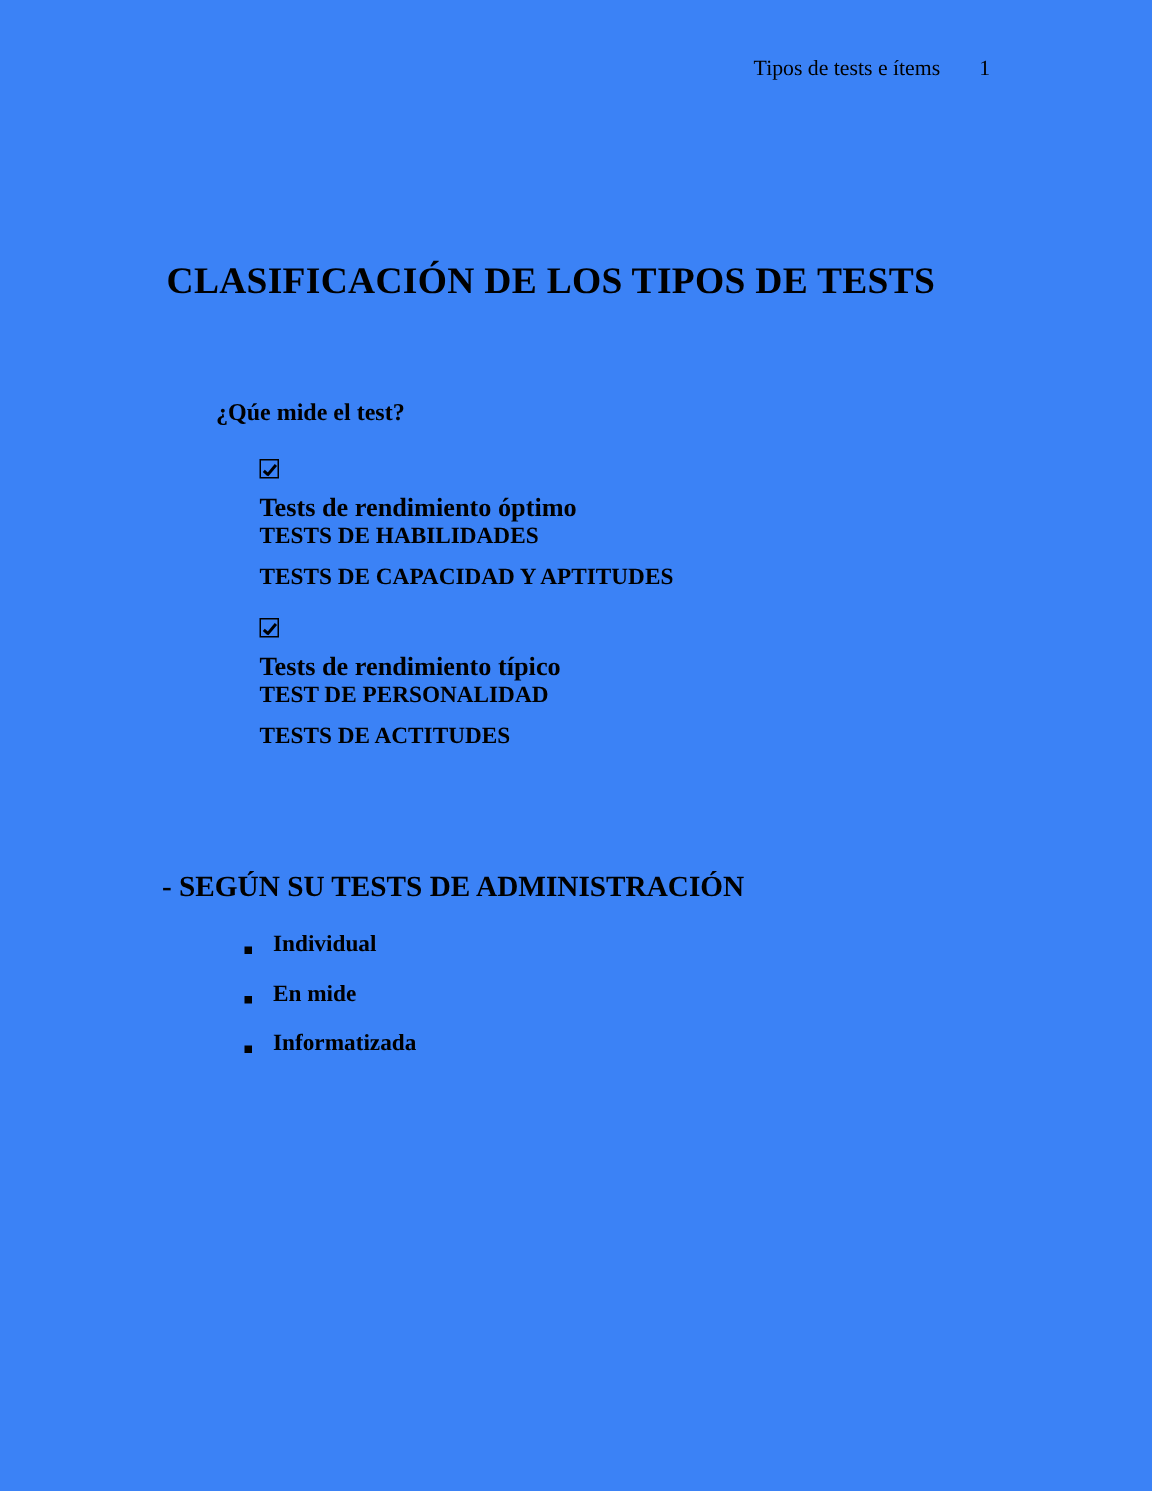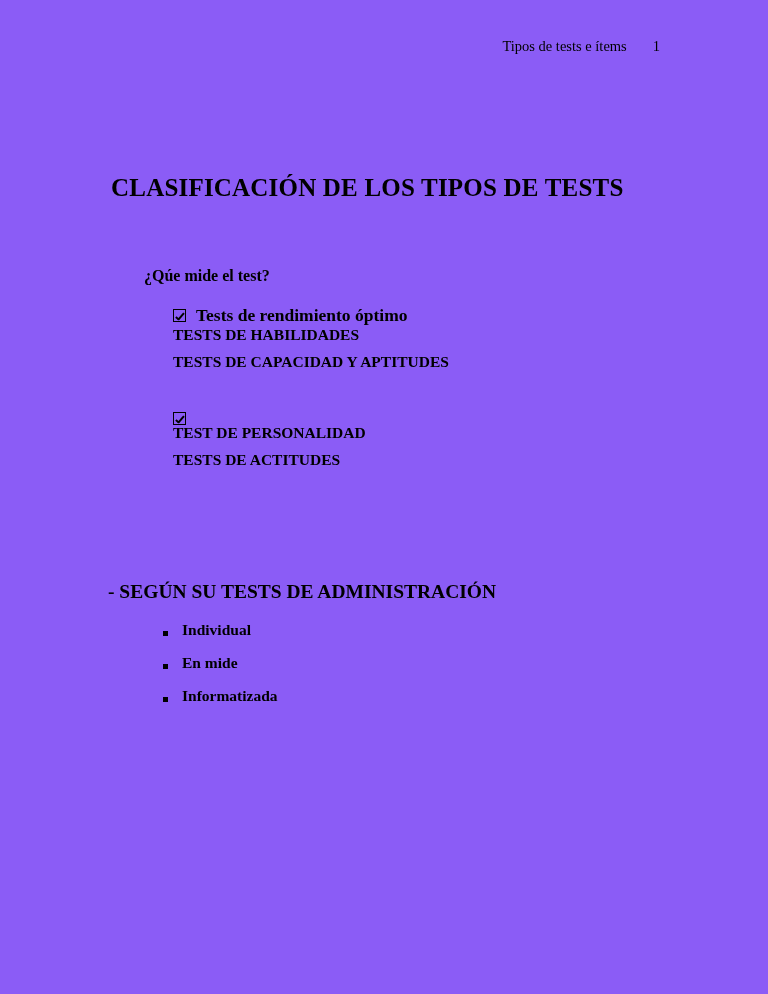--- a/index.html
+++ b/index.html
@@ -13,21 +13,21 @@
     position: relative;
     font-family: "Liberation Serif", serif;
     color: #000000;
     overflow: hidden;
   }
   .page {
     position: absolute;
     top: 0; left: 0;
     width: 768px;
     height: 994px;
-    background: #8b5cf6;
+    background: #3b82f6;
   }
   
   .header {
     position: absolute;
     top: 38px;
     right: 108px;
     display: flex;
     align-items: baseline;
     gap: 26px;
     font-size: 14.5px;
@@ -72,20 +72,21 @@
   
   .chk-group { position: absolute; left: 173px; }
   .chk-group.g1 { top: 305px; }
   .chk-group.g2 { top: 411px; }
 
   .chk-line {
     display: flex;
     align-items: baseline;
     gap: 10px;
     white-space: nowrap;
+    flex-direction: column;
   }
   .chk-box {
     display: inline-block;
     position: relative;
     width: 13px;
     height: 13px;
     border: 1.3px solid #000;
     box-sizing: border-box;
     transform: translateY(1px);
     flex: 0 0 auto;
@@ -179,20 +180,21 @@
       <span class="chk-box"></span>
       <span class="chk-label">Tests de rendimiento óptimo</span>
     </div>
     <div class="sub-item">TESTS DE HABILIDADES</div>
     <div class="sub-item">TESTS DE CAPACIDAD Y APTITUDES</div>
   </div>
 
   <div class="chk-group g2">
     <div class="chk-line">
       <span class="chk-box"></span>
+      <span class="chk-label">Tests de rendimiento típico</span>
     </div>
     <div class="sub-item">TEST DE PERSONALIDAD</div>
     <div class="sub-item">TESTS DE ACTITUDES</div>
   </div>
 
   <div class="section2-heading">-  SEGÚN SU TESTS DE ADMINISTRACIÓN</div>
 
   <div class="bullet-list">
     <div class="bullet-line">
       <span class="bullet-sq"></span>

